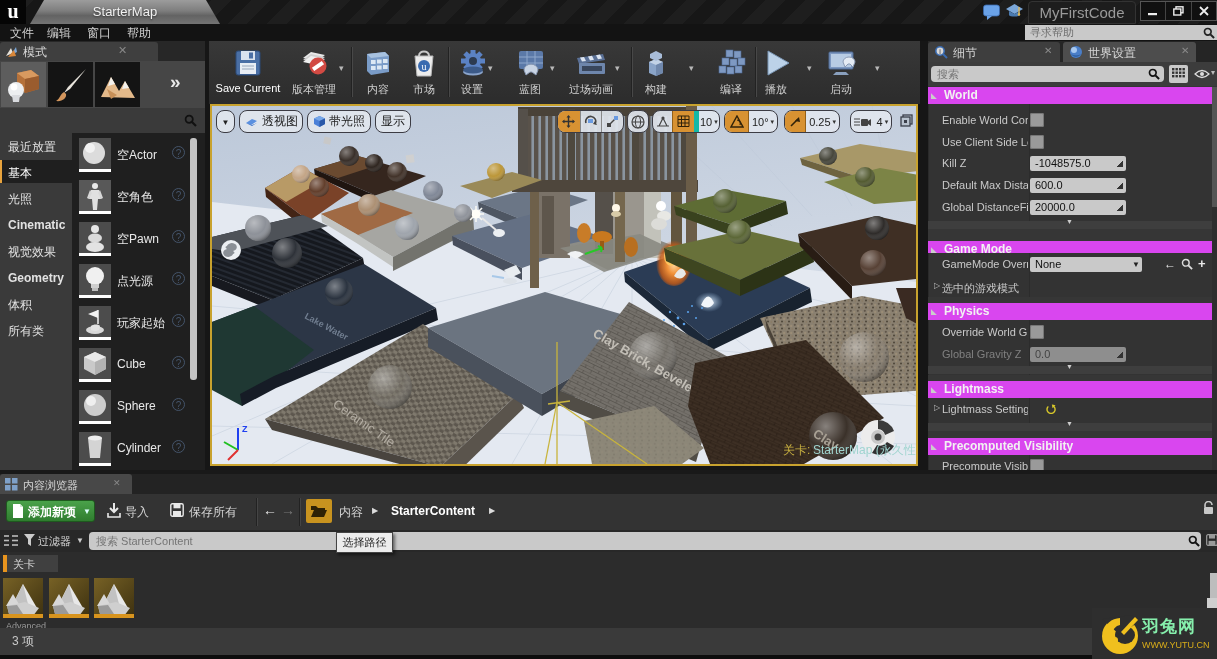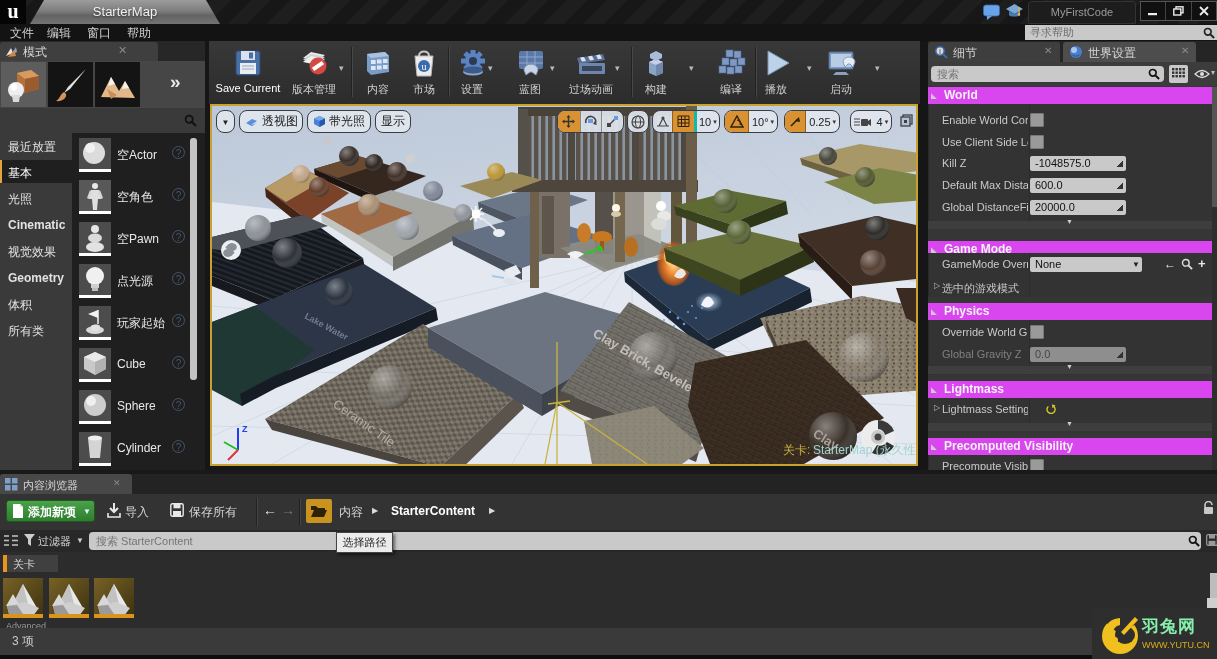--- a/index.html
+++ b/index.html
@@ -9,21 +9,21 @@
   
   #titlebar { left:0; top:0; width:1217px; height:24px;
     background:repeating-linear-gradient(-45deg,#171717 0 14px,#1e1e1e 14px 28px); }
   #ulogo { left:0; top:0; width:26px; height:24px; background:#050505; color:#fff;
     font-family:"Liberation Serif",serif; font-size:20px; font-weight:bold; text-align:center; line-height:22px;}
   #maptab { left:30px; top:0; width:190px; height:24px;
     background:linear-gradient(#9c9c9c,#7e7e7e 45%,#636363 65%,#747474);
     clip-path:polygon(0 100%, 14px 0, 176px 0, 190px 100%);
     color:#f2f2f2; font-size:13px; text-align:center; line-height:23px; text-shadow:0 1px 2px #333;}
   #myfirst { left:1028px; top:1px; width:108px; height:23px; background:#1d1d1d; border:1px solid #333;
-    border-radius:4px 4px 0 0; color:#9a9a9a; font-size:11px; text-align:center; line-height:21px;}
+    border-radius:4px 4px 0 0; color:#9a9a9a; font-size:15px; text-align:center; line-height:21px;}
   #winbtns { left:1140px; top:1px; width:77px; height:20px; border:1px solid #555; background:#101010; display:flex;}
   #winbtns div { flex:1; display:flex; align-items:center; justify-content:center; border-right:1px solid #444;}
   #winbtns div:last-child { border-right:none; }
   
   #menubar { left:0; top:24px; width:1217px; height:17px; background:#131313; color:#cfcfcf; font-size:12px; }
   #menubar span { position:absolute; top:1px; }
   #helpsearch { left:1025px; top:25px; width:192px; height:15px; background:#c9c9c9; color:#6e6e6e;
     font-size:11px; line-height:15px; padding-left:5px; }
   
   .ltext { color:#d6d6d6; }
@@ -739,21 +739,21 @@
             <line x1="1" y1="4.5" x2="12" y2="4.5"></line>
             <line x1="1" y1="8" x2="12" y2="8"></line>
             <line x1="1" y1="11.5" x2="12" y2="11.5"></line>
             <line x1="1" y1="1" x2="1" y2="11.5"></line>
             <line x1="4.5" y1="1" x2="4.5" y2="11.5"></line>
             <line x1="8" y1="1" x2="8" y2="11.5"></line>
             <line x1="12" y1="1" x2="12" y2="11.5"></line>
           </g>
         </svg>
       </span>
-      <span class="vseg" style="width:26px;border-left:3px solid #14b8a6;font-size:11px;color:#222">10<b class="vdd">▾</b></span>
+      <span class="vseg" style="width:26px;border-left:5px solid #14b8a6;font-size:11px;color:#222">10<b class="vdd">▾</b></span>
     </div>
     <div class="vbtn" style="left:512px;width:54px;padding:0">
       <span class="vseg" style="background:#d89232;width:24px">
         <svg width="14" height="13" viewBox="0 0 14 13">
           <path d="M7 1 L13 12 L1 12 Z" fill="none" stroke="#30220a" stroke-width="1.4"></path>
           <path d="M7 5 a3.5 3.5 0 0 1 3 5" fill="none" stroke="#30220a" stroke-width="1.2"></path>
         </svg>
       </span>
       <span class="vseg" style="width:30px;border-left:1px solid #946018;font-size:11px;color:#222">10°<b class="vdd">▾</b></span>
     </div>

